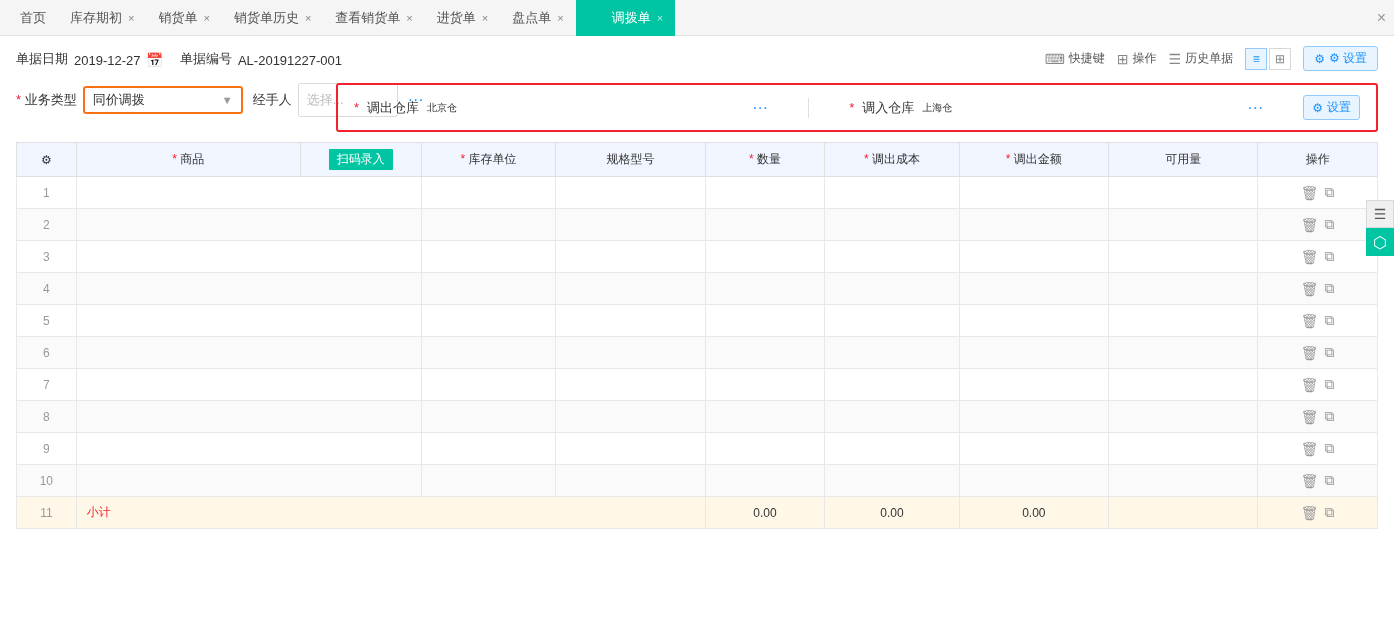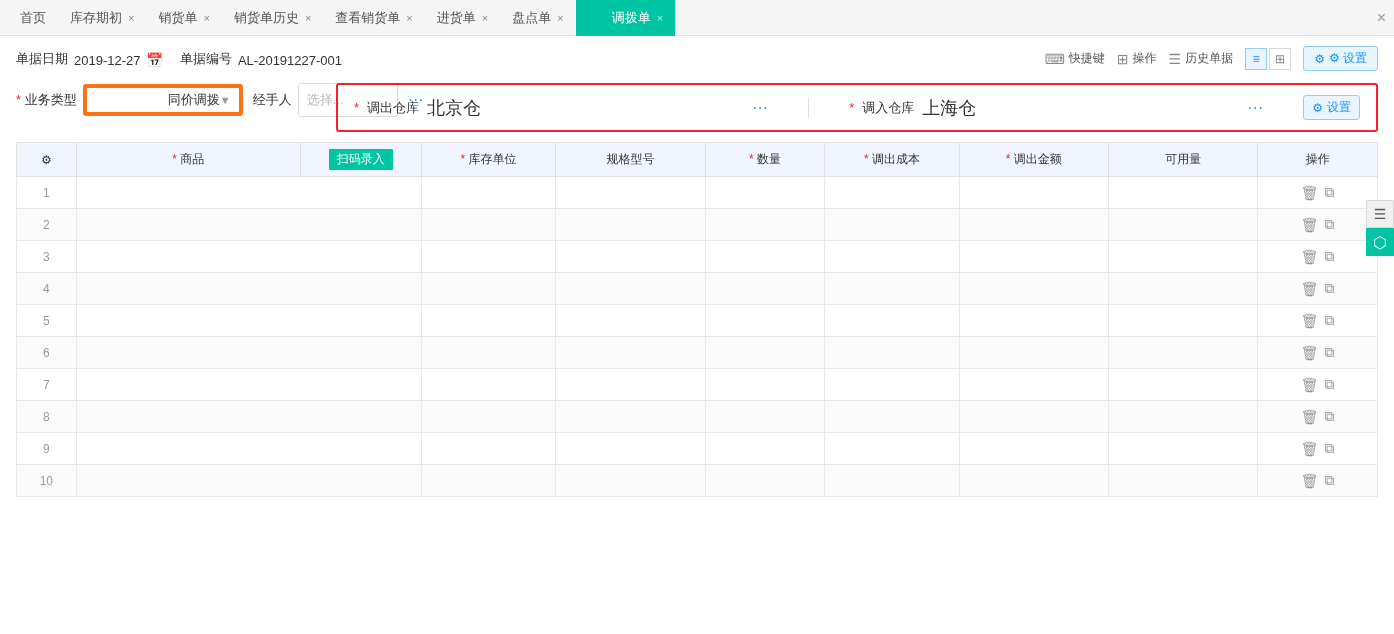--- a/index.html
+++ b/index.html
@@ -123,27 +123,27 @@
     }
     .form-field label {
       color: #333;
       white-space: nowrap;
       font-size: 13px;
     }
     .required-star { color: #f5222d; }
     .form-select {
       display: flex;
       align-items: center;
-      border: 4px solid #f97316;
+      border: 2px solid #f97316;
       border-radius: 3px;
       padding: 3px 8px;
       min-width: 160px;
       background: #fff;
       cursor: pointer;
-      justify-content: flex-end;
+      justify-content: space-between;
     }
     .form-select-value { color: #333; }
     .form-select-arrow { color: #999; font-size: 11px; }
     .form-input-placeholder {
       color: #bbb;
       font-size: 13px;
       border: 1px solid #d9d9d9;
       border-radius: 3px;
       padding: 7px 8px;
       min-width: 100px;
@@ -171,21 +171,21 @@
       align-items: center;
       gap: 8px;
       flex: 1;
     }
     .warehouse-label {
       color: #333;
       white-space: nowrap;
     }
     .warehouse-value {
       color: #333;
-      font-size: 18px;
+      font-size: 10px;
     }
     .warehouse-divider {
       width: 1px;
       height: 20px;
       background: #e0e0e0;
     }
 
     
     .warehouse-settings {
       display: flex;
@@ -620,20 +620,34 @@
       <td></td>
       <td></td>
       <td></td>
       <td>
         <div class="action-icons">
           <span class="action-icon">🗑</span>
           <span class="action-icon">⧉</span>
         </div>
       </td>
     </tr>
+          <tr class="subtotal">
+      <td><span class="row-num">11</span></td>
+      <td colspan="4" style="text-align:left;padding-left:10px;color:#f5222d;">小计</td>
+      <td>0.00</td>
+      <td>0.00</td>
+      <td>0.00</td>
+      <td></td>
+      <td>
+        <div class="action-icons">
+          <span class="action-icon">🗑</span>
+          <span class="action-icon">⧉</span>
+        </div>
+      </td>
+    </tr>
         </tbody>
     </table>
   </div>
 
 </div>
 
 <div class="side-btns">
   <div class="side-btn">
     <span>☰</span>
   </div>

